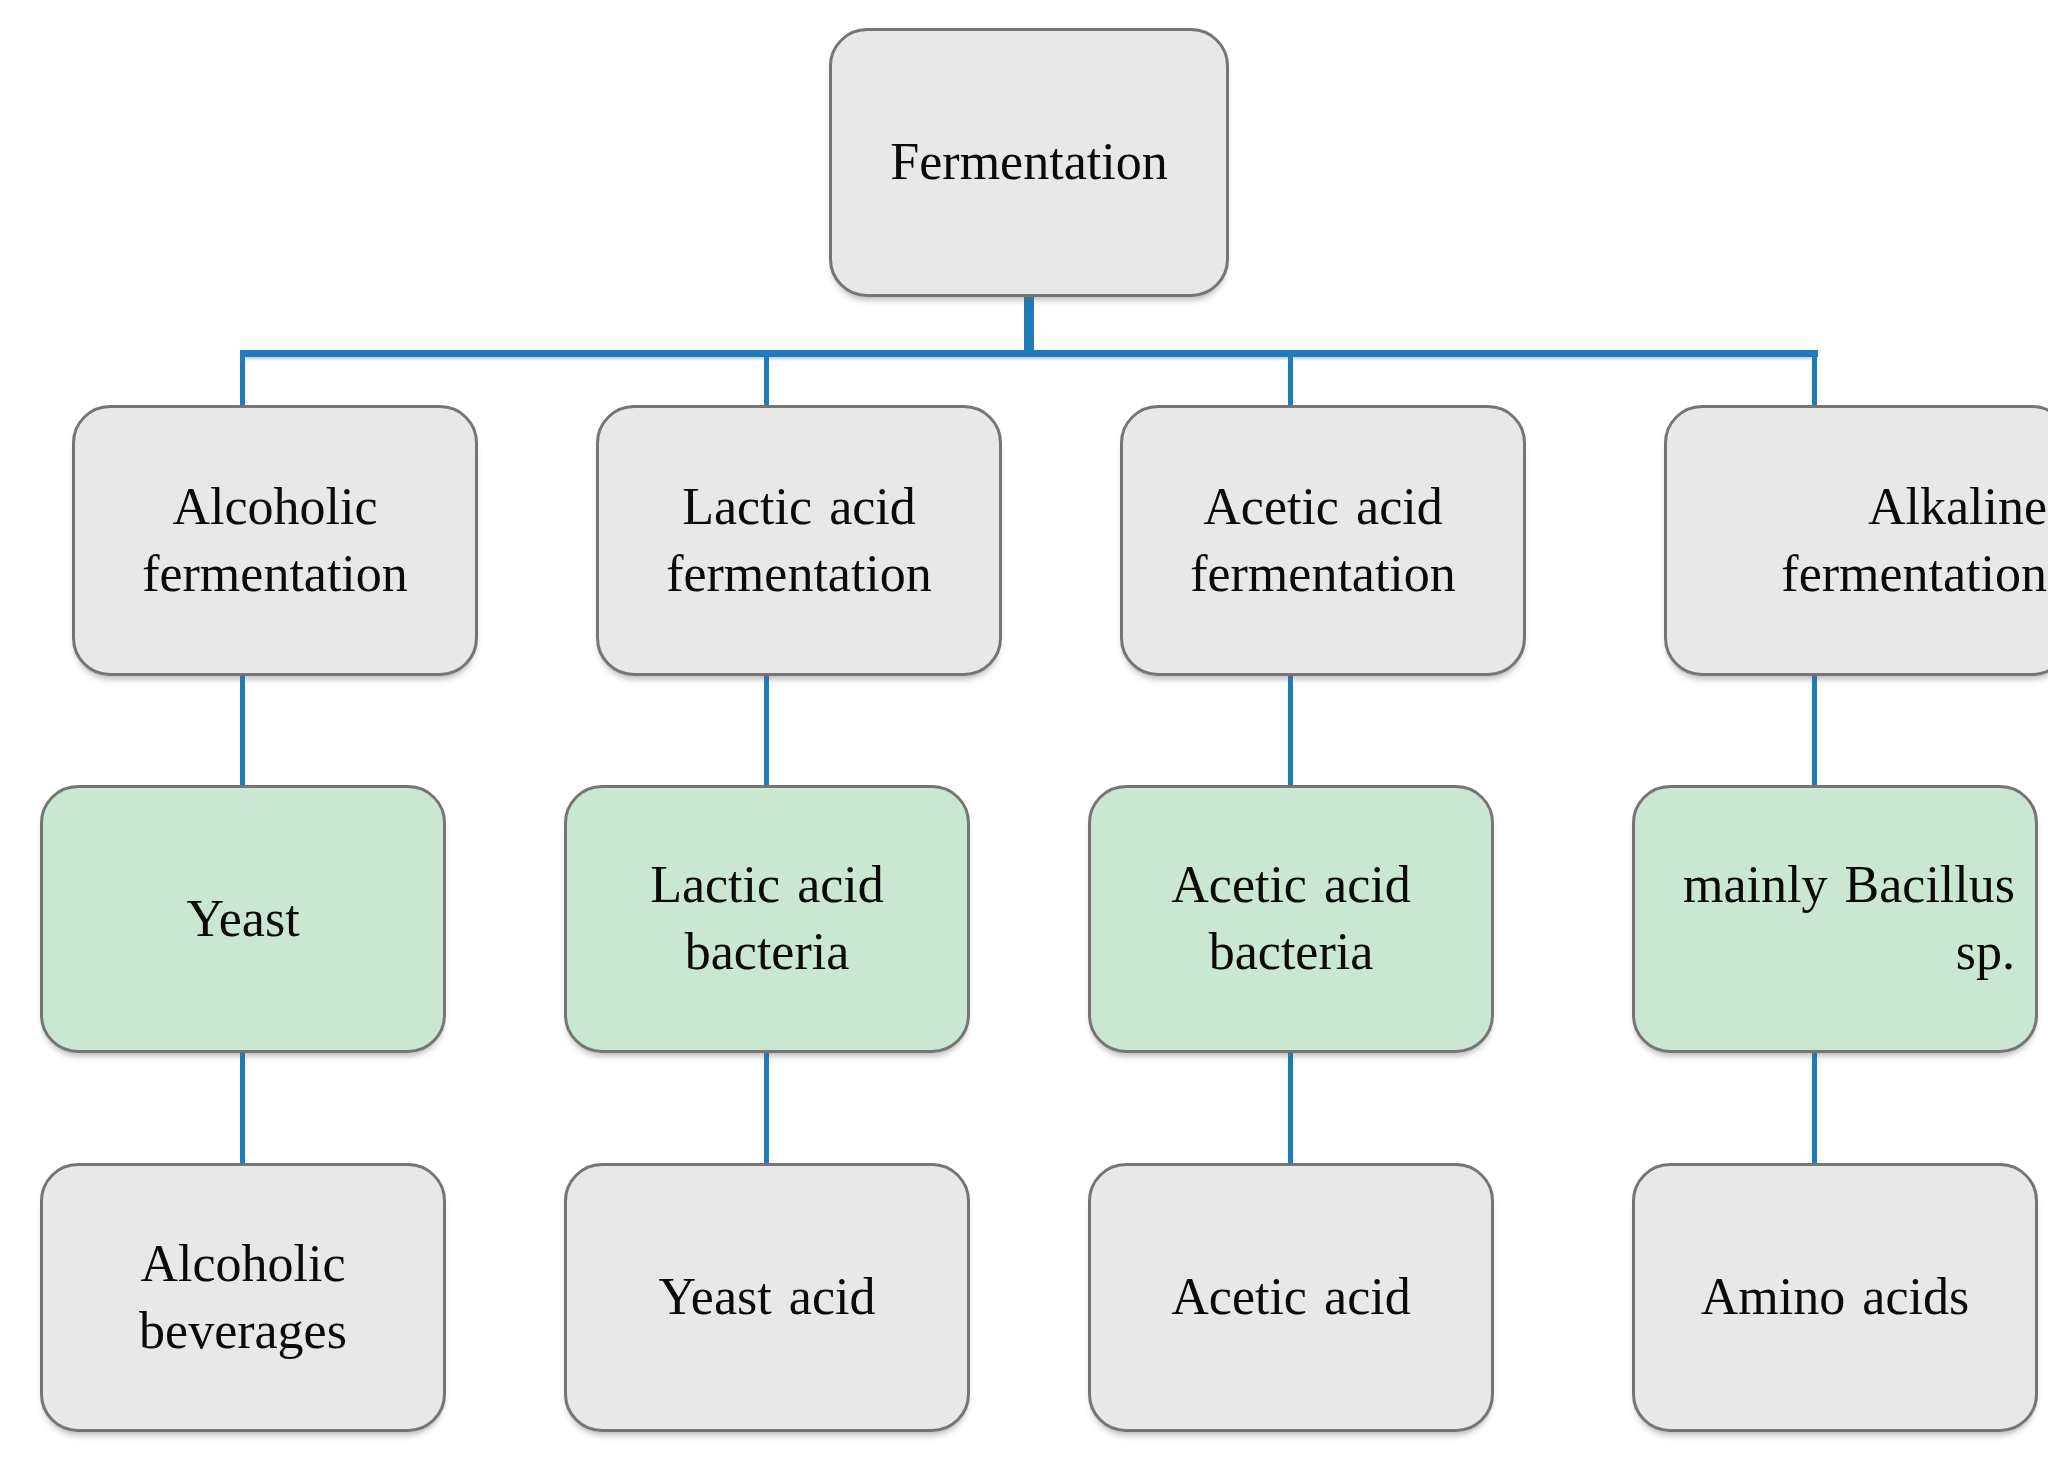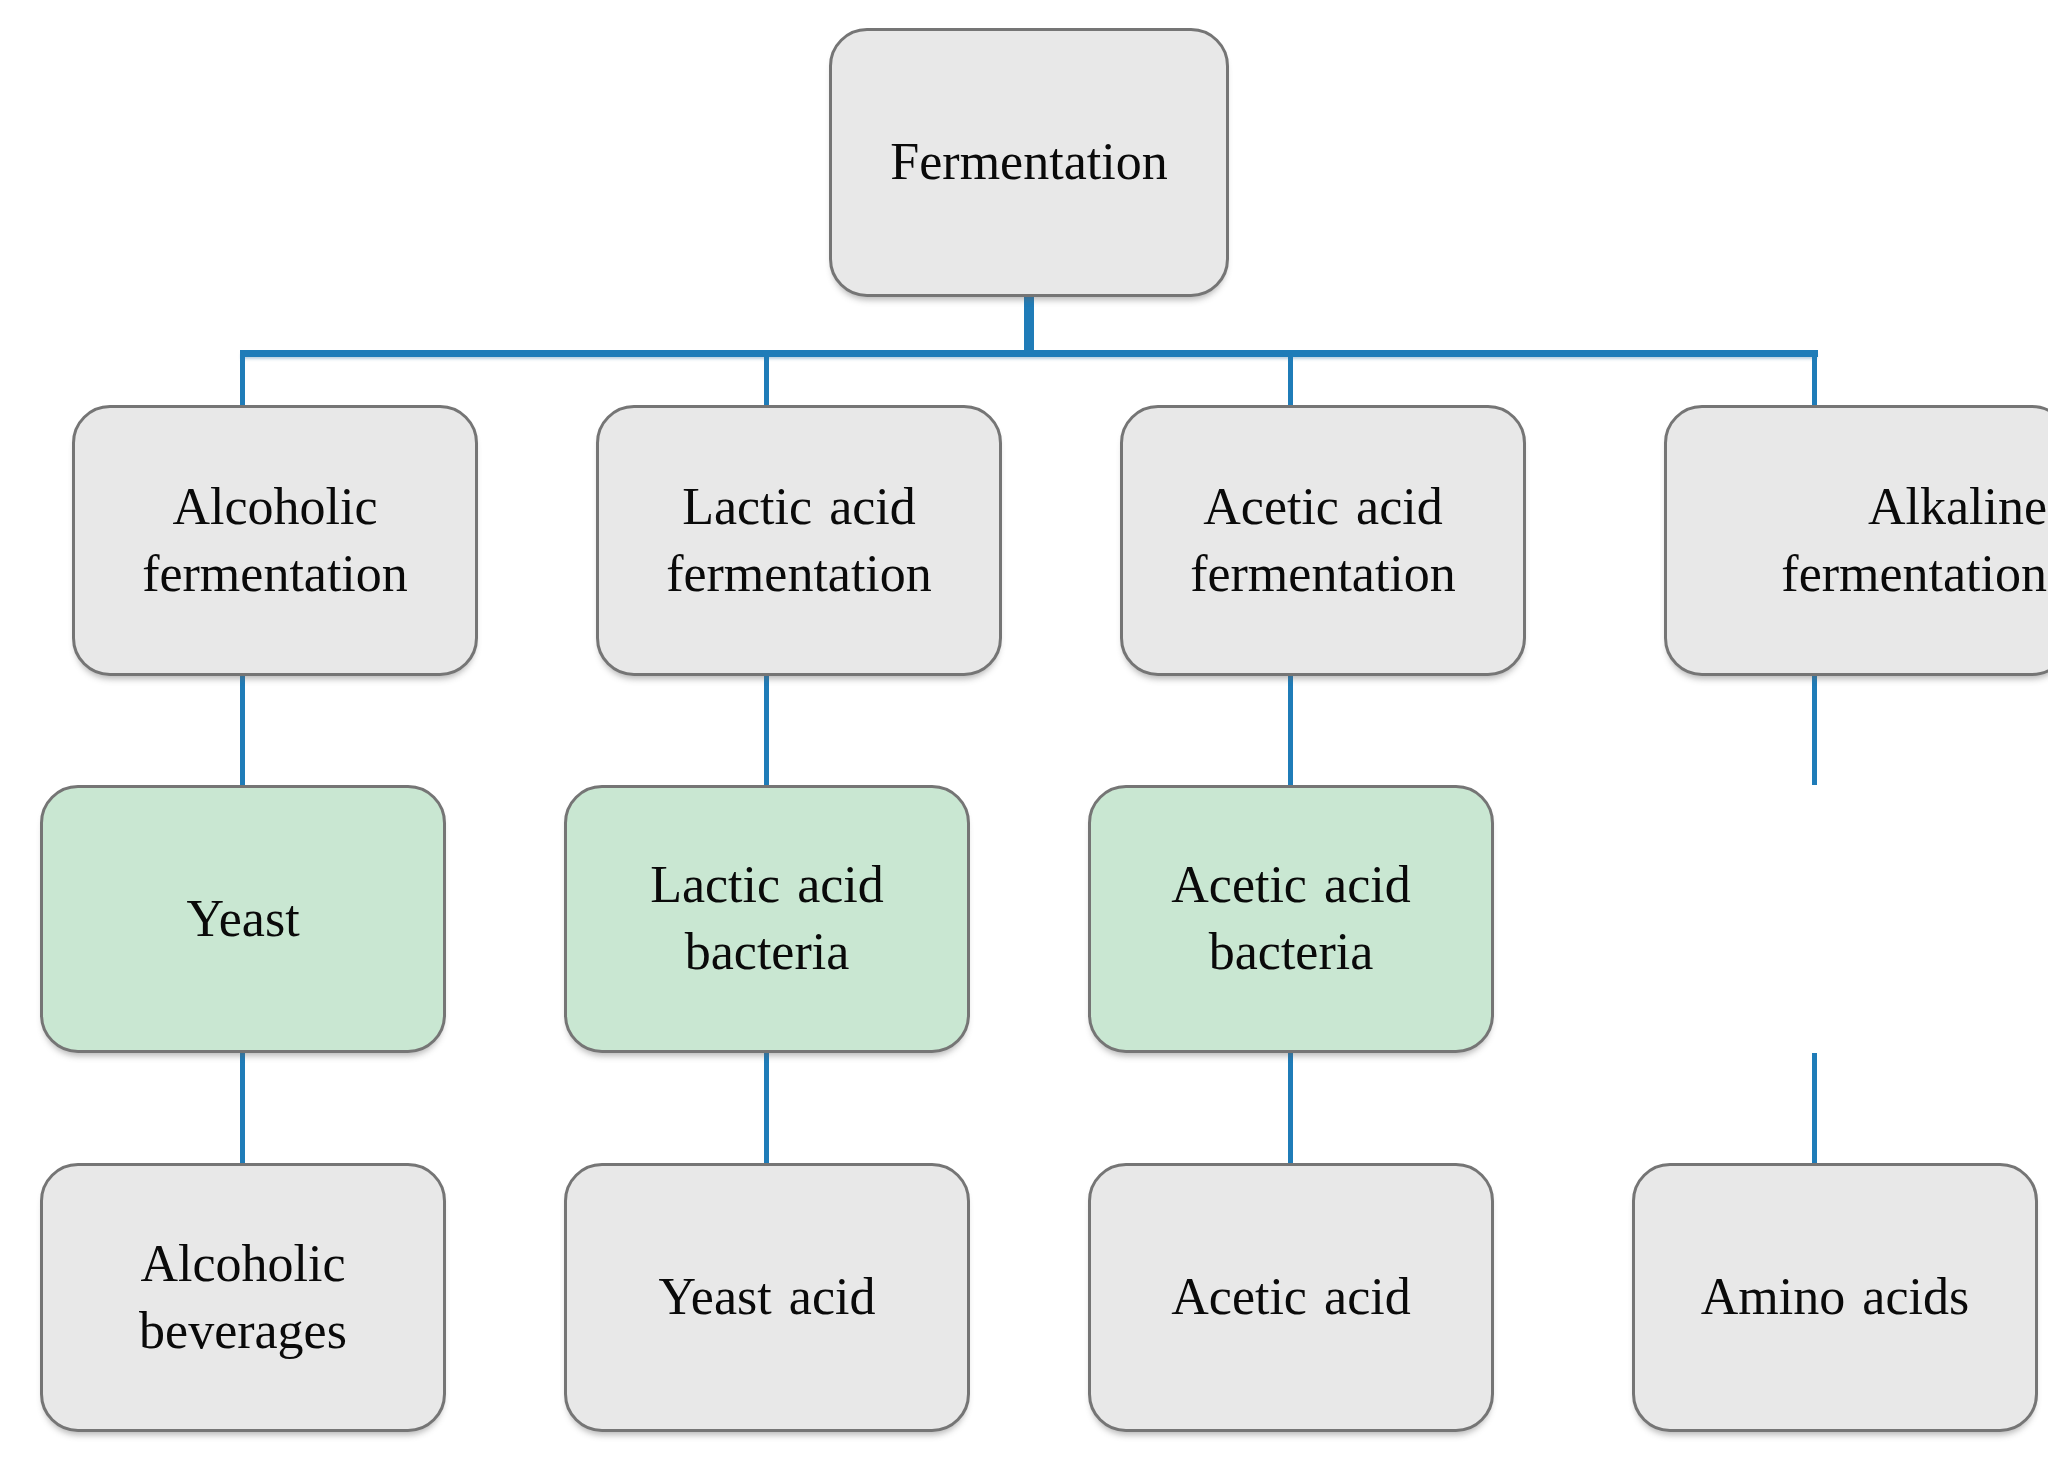--- a/index.html
+++ b/index.html
@@ -92,20 +92,23 @@
 
   <div class="node row-agent c1 green">
     <span>Yeast</span>
   </div>
   <div class="node row-agent c2 green">
     <span>Lactic acid bacteria</span>
   </div>
   <div class="node row-agent c3 green">
     <span>Acetic acid bacteria</span>
   </div>
+  <div class="node row-agent c4 green">
+    <span>mainly Bacillus sp.</span>
+  </div>
 
   <div class="node row-product c1">
     <span>Alcoholic beverages</span>
   </div>
   <div class="node row-product c2">
     <span>Yeast acid</span>
   </div>
   <div class="node row-product c3">
     <span>Acetic acid</span>
   </div>

